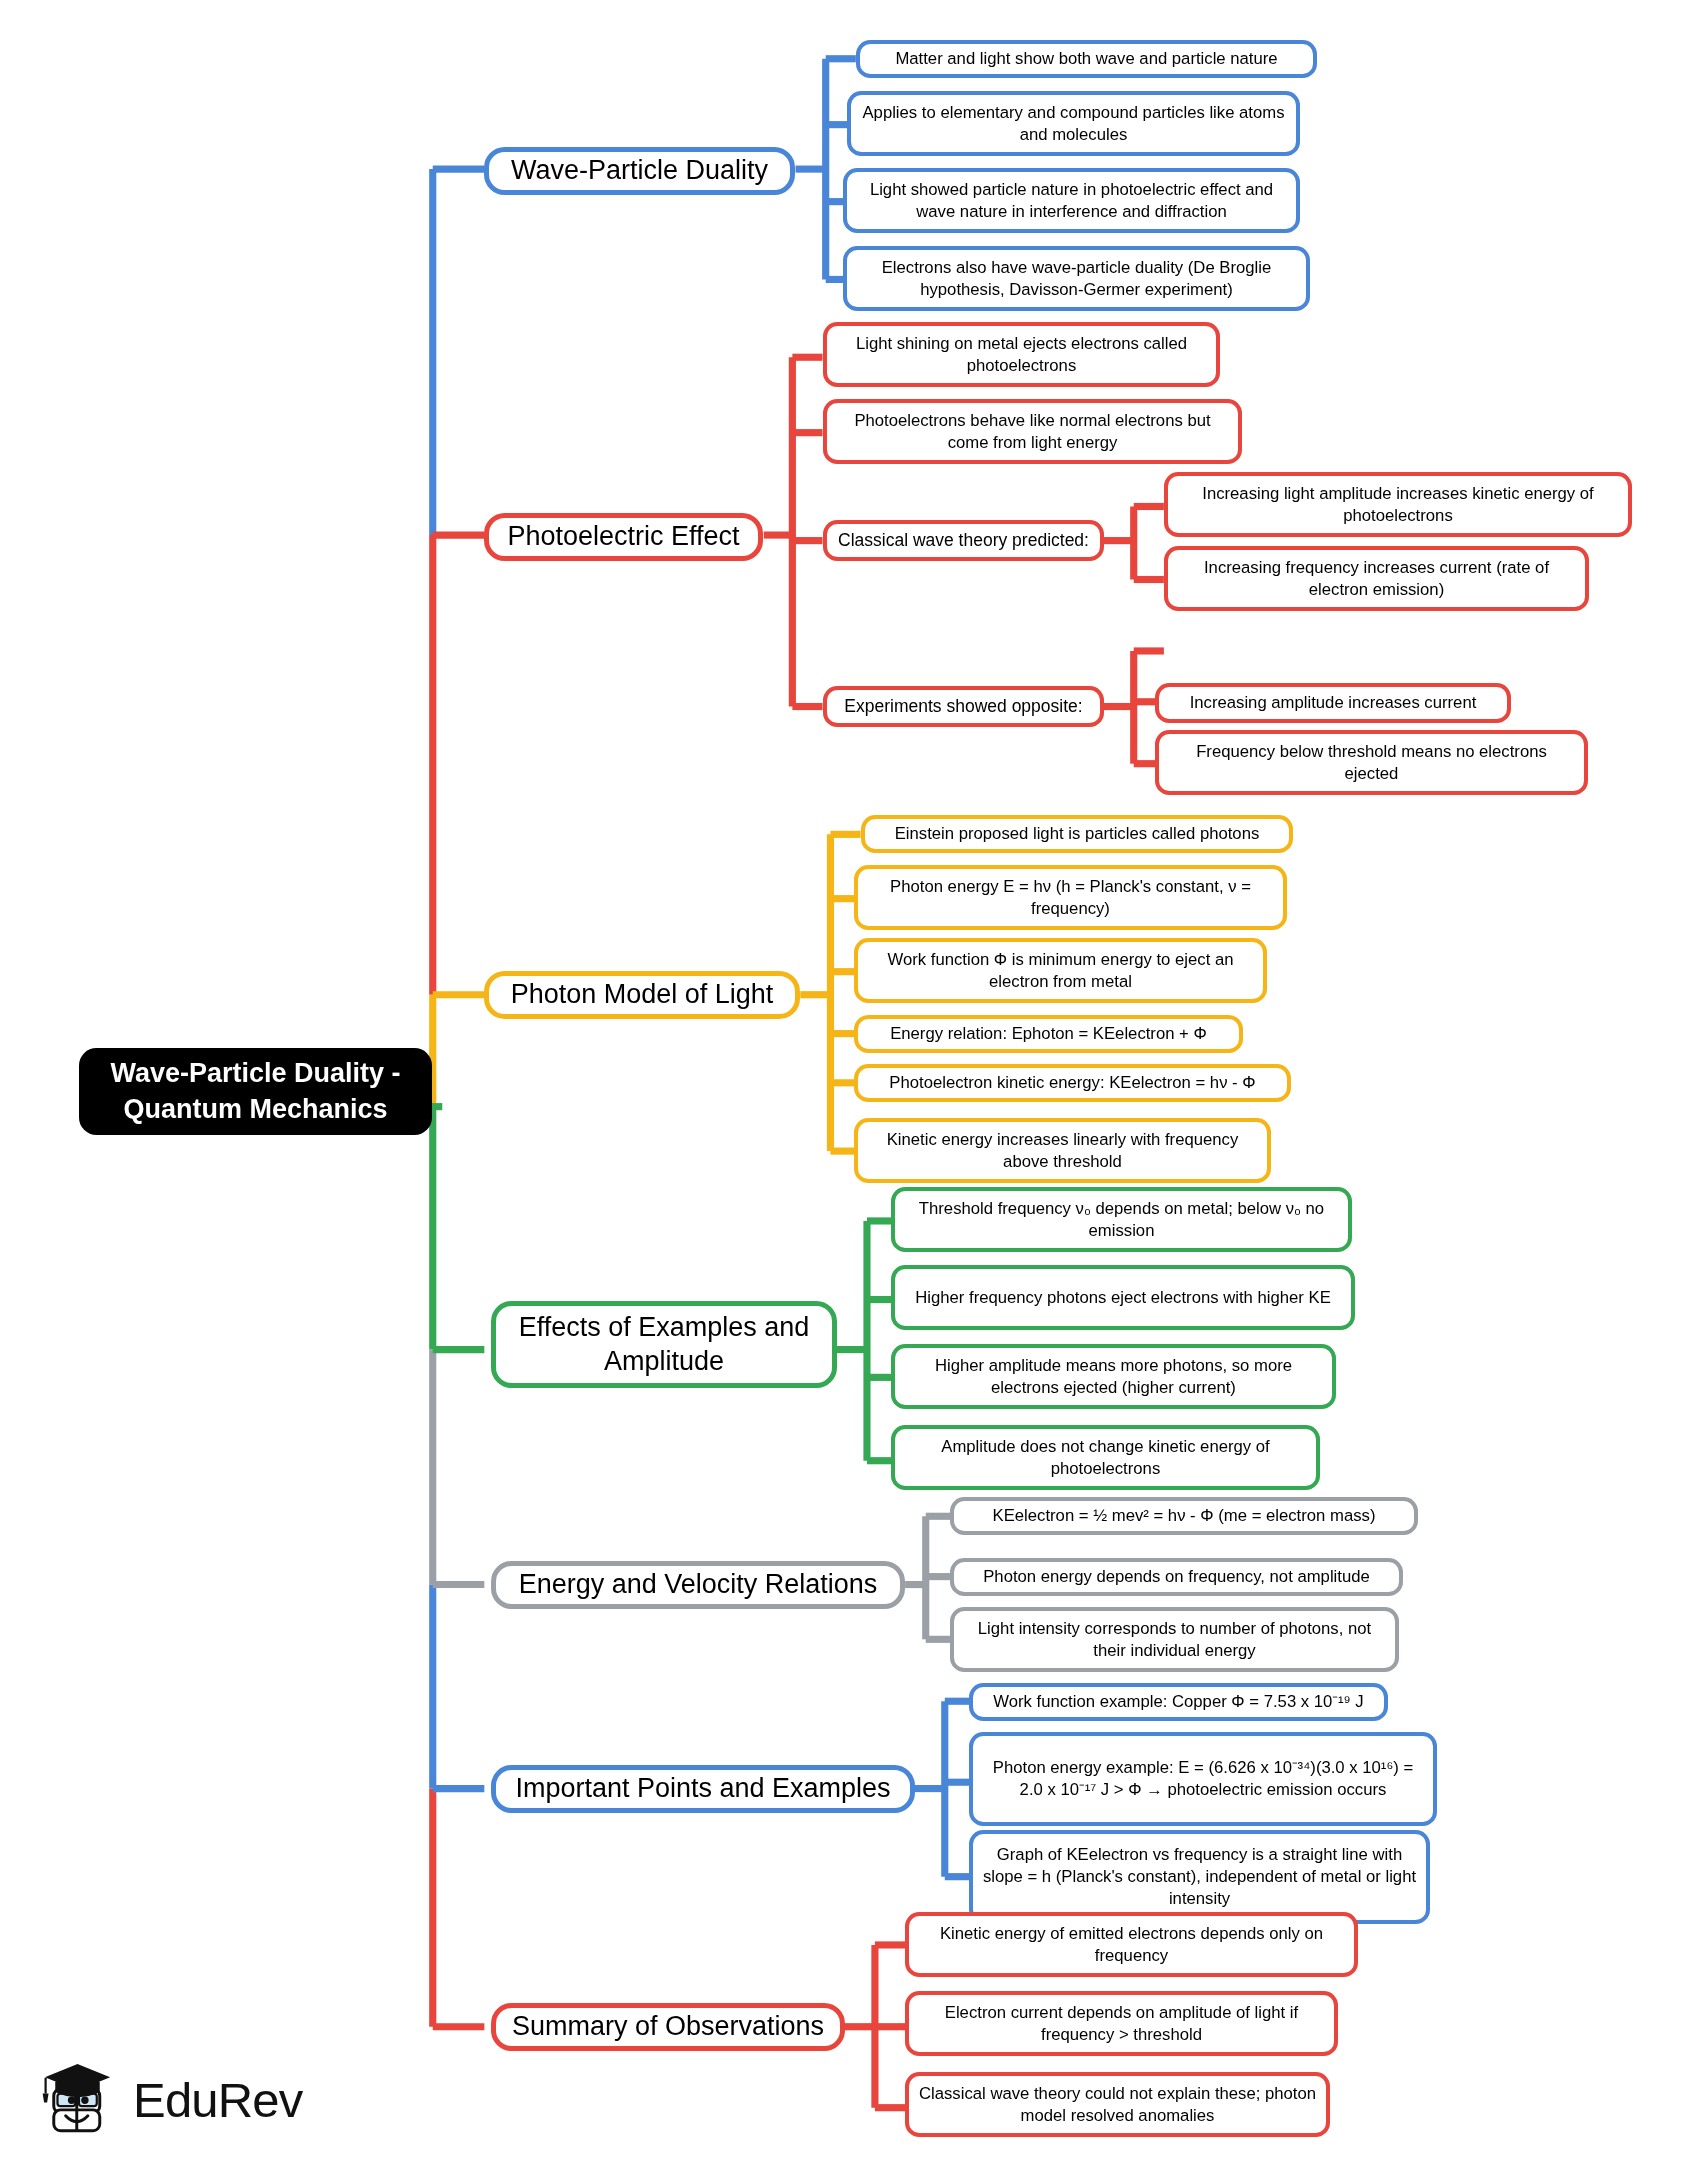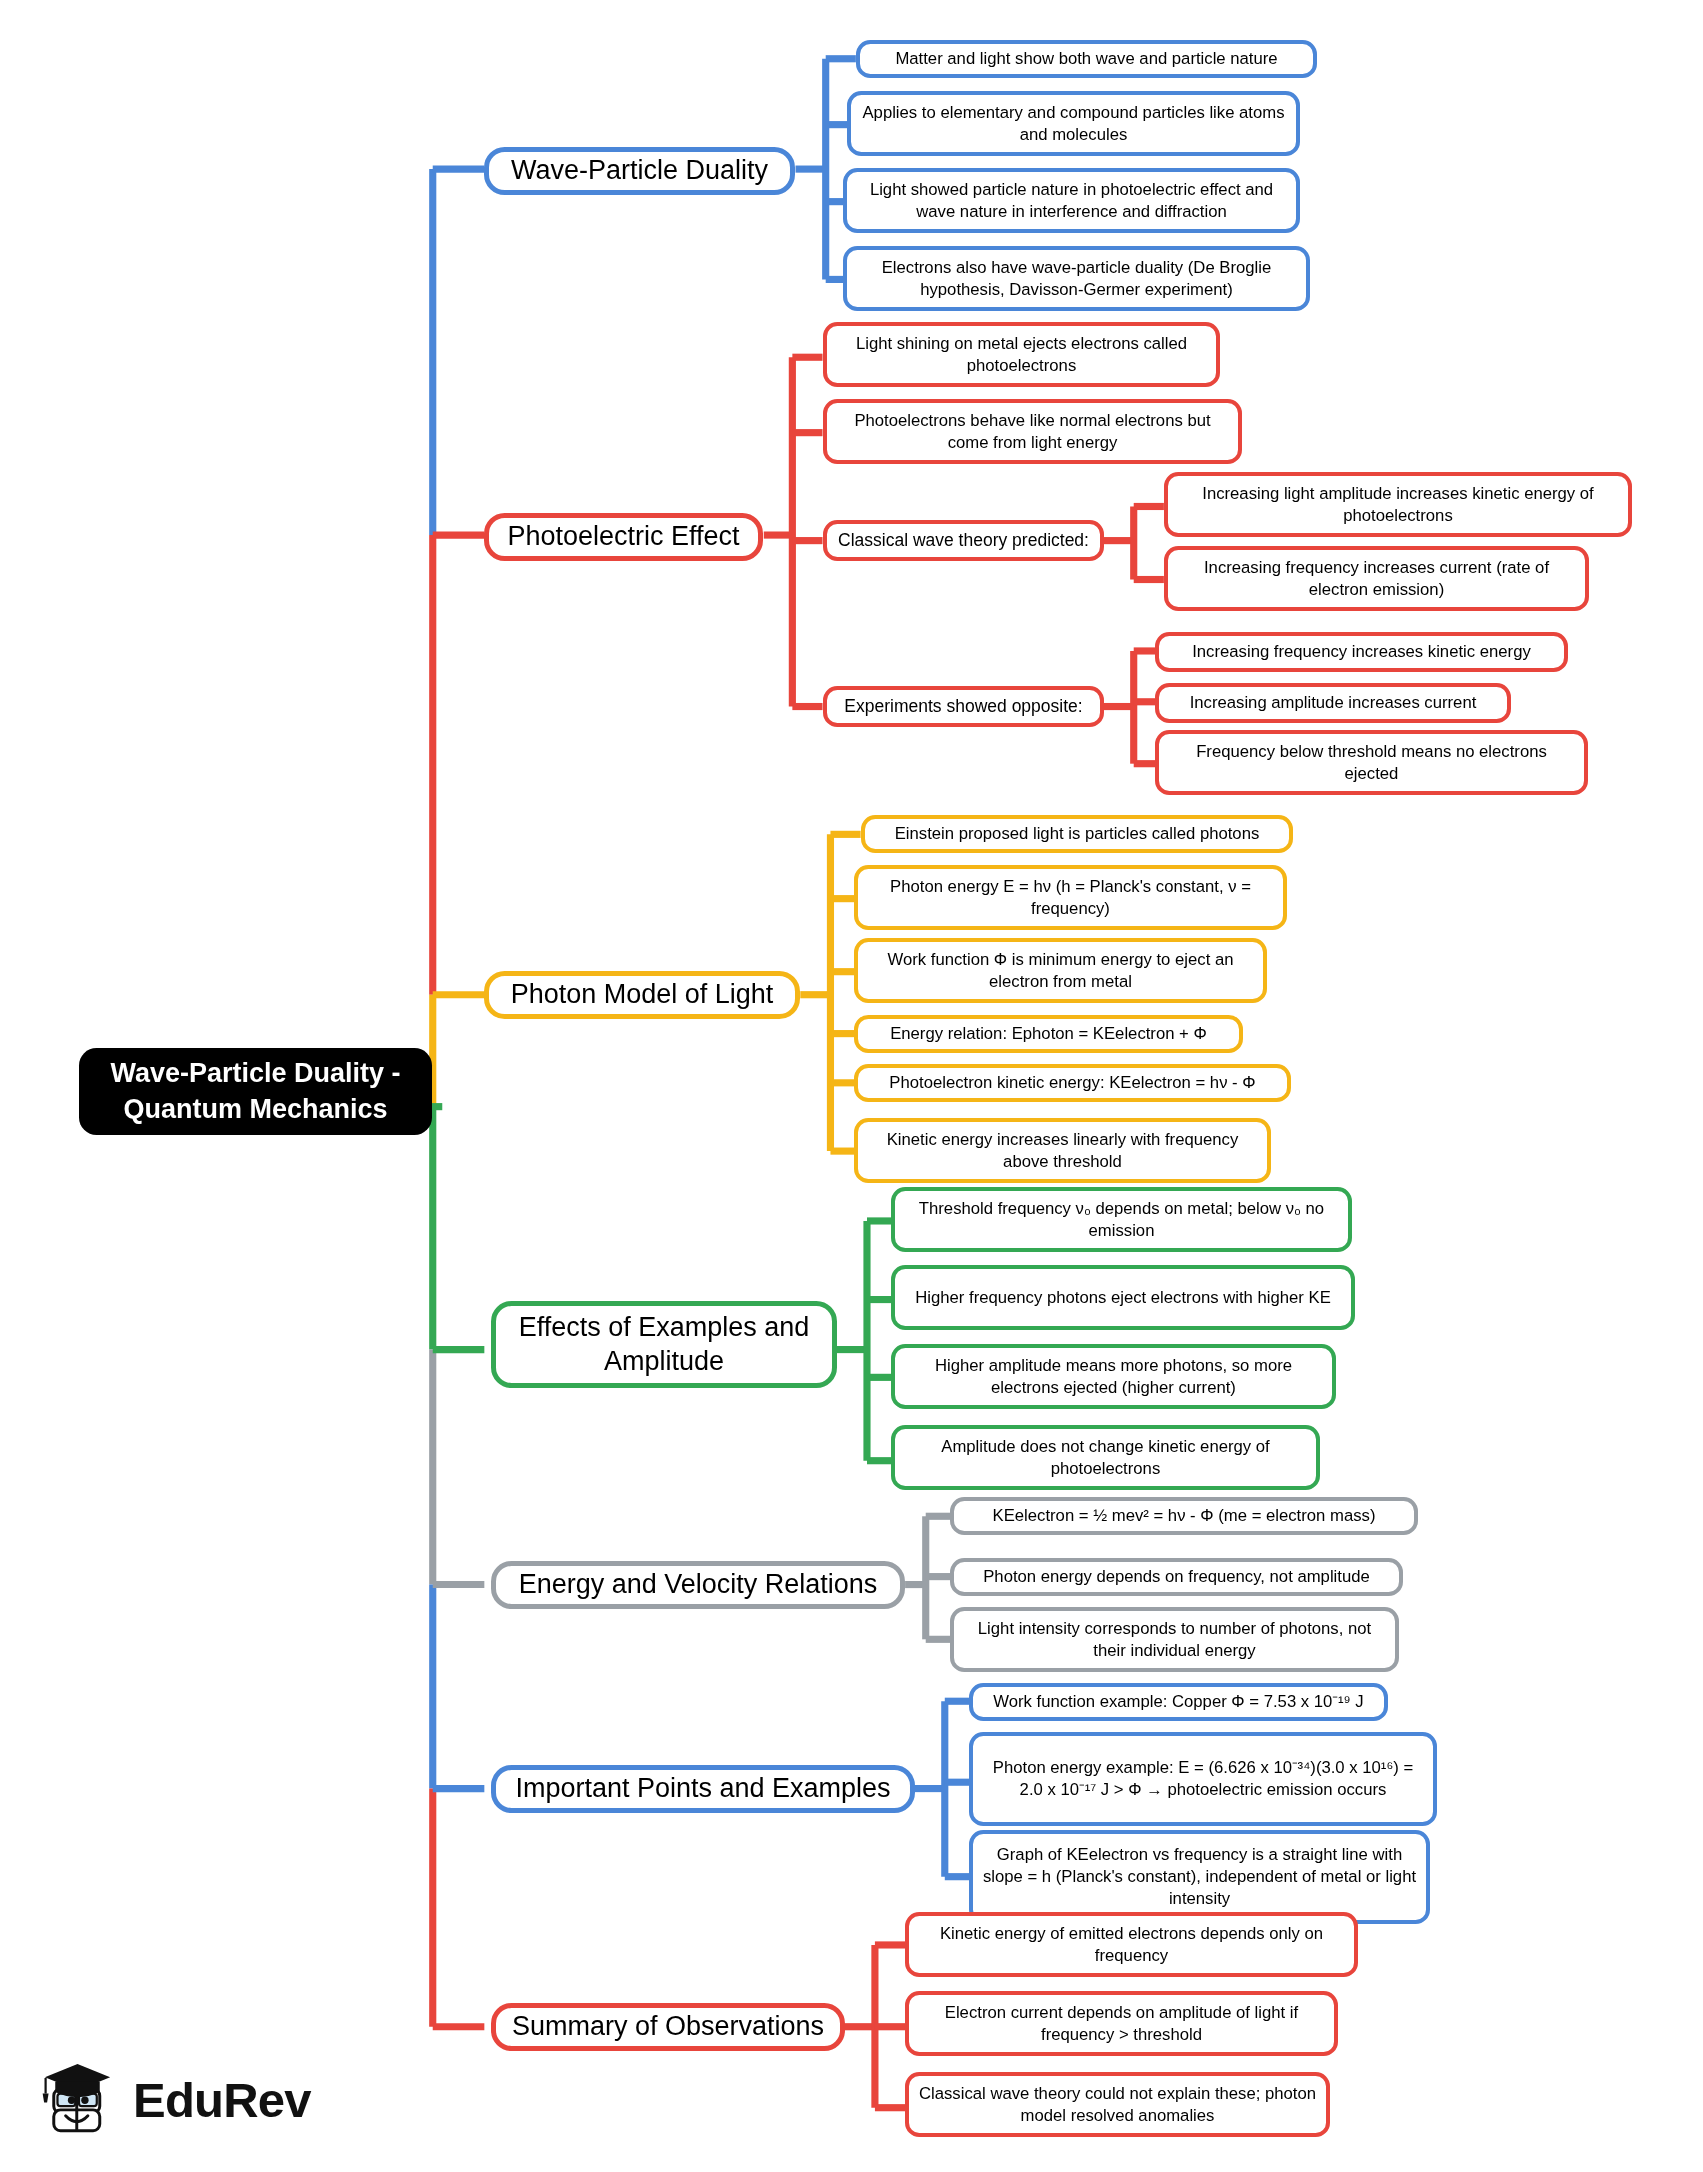--- a/index.html
+++ b/index.html
@@ -89,21 +89,21 @@
     left: 33px;
     top: 2055px;
     display: flex;
     align-items: center;
     gap: 11px;
     z-index: 6;
   }
   .logo-mark { width: 89px; height: 89px; display: block; }
   .logo-text {
     font-size: 49px;
-    font-weight: bold;
+    font-weight: normal;
     color: #111111;
     letter-spacing: -0.8px;
     font-family: "Liberation Sans", sans-serif;
   }
 </style>
 </head>
 <body>
 
 <div id="canvas">
 
@@ -200,21 +200,20 @@
   <div class="branch-node" style="left:484px; top:513px; width:279px; height:48px; border-color:#e8453c;">Photoelectric Effect</div>
 
   <div class="leaf-node" style="left:823px; top:322px; width:397px; height:65px; border-color:#e8453c;">Light shining on metal ejects electrons called photoelectrons</div>
   <div class="leaf-node" style="left:823px; top:399px; width:419px; height:65px; border-color:#e8453c;">Photoelectrons behave like normal electrons but come from light energy</div>
 
   <div class="leaf-node mid" style="left:823px; top:520px; width:281px; height:41px; border-color:#e8453c;">Classical wave theory predicted:</div>
   <div class="leaf-node" style="left:1164px; top:472px; width:468px; height:65px; border-color:#e8453c;">Increasing light amplitude increases kinetic energy of photoelectrons</div>
   <div class="leaf-node" style="left:1164px; top:546px; width:425px; height:65px; border-color:#e8453c;">Increasing frequency increases current (rate of electron emission)</div>
 
   <div class="leaf-node mid" style="left:823px; top:686px; width:281px; height:41px; border-color:#e8453c;">Experiments showed opposite:</div>
-  <div class="leaf-node" style="left:1155px; top:632px; width:413px; height:40px; border-color:#e8453c;">Increasing frequency increases kinetic energy</div>
   <div class="leaf-node" style="left:1155px; top:683px; width:356px; height:40px; border-color:#e8453c;">Increasing amplitude increases current</div>
   <div class="leaf-node" style="left:1155px; top:730px; width:433px; height:65px; border-color:#e8453c;">Frequency below threshold means no electrons ejected</div>
 
   <div class="branch-node" style="left:484px; top:971px; width:316px; height:48px; border-color:#f5b516;">Photon Model of Light</div>
 
   <div class="leaf-node" style="left:861px; top:815px; width:432px; height:38px; border-color:#f5b516;">Einstein proposed light is particles called photons</div>
   <div class="leaf-node" style="left:854px; top:865px; width:433px; height:65px; border-color:#f5b516;">Photon energy E = hν (h = Planck's constant, ν = frequency)</div>
   <div class="leaf-node" style="left:854px; top:938px; width:413px; height:65px; border-color:#f5b516;">Work function Φ is minimum energy to eject an electron from metal</div>
   <div class="leaf-node" style="left:854px; top:1015px; width:389px; height:38px; border-color:#f5b516;text-align:center;">Energy relation: Ephoton = KEelectron + Φ</div>
   <div class="leaf-node" style="left:854px; top:1064px; width:437px; height:38px; border-color:#f5b516;">Photoelectron kinetic energy: KEelectron = hν - Φ</div>

